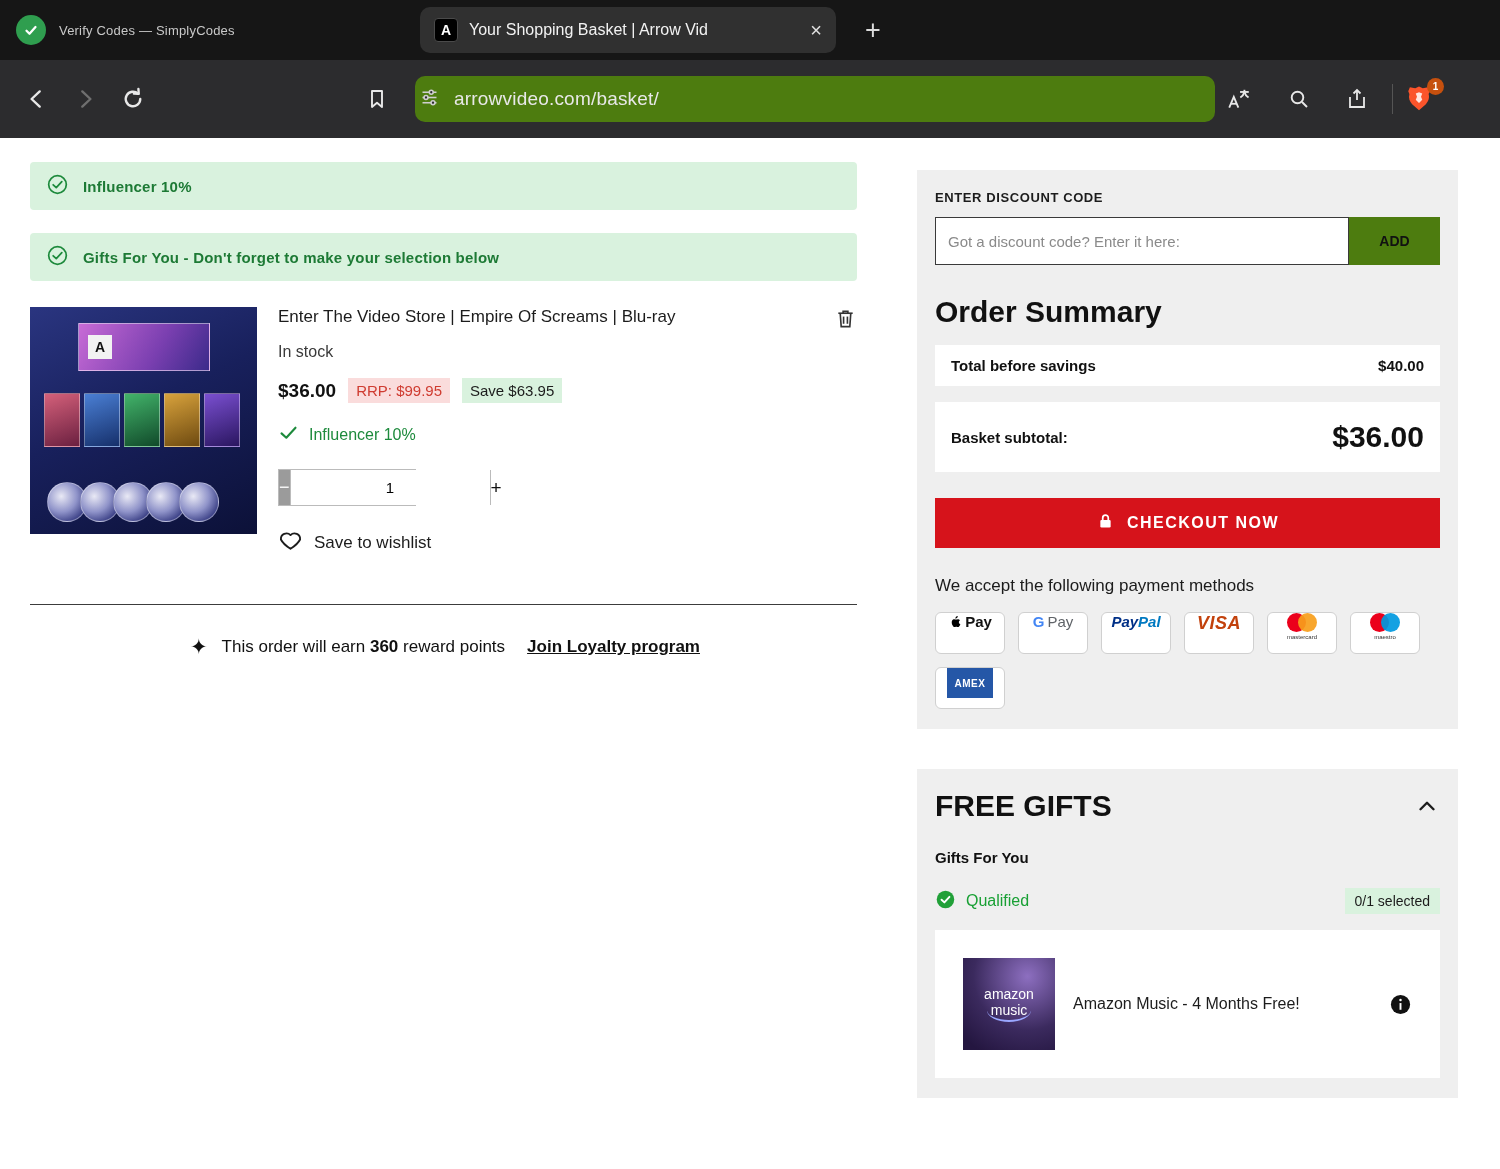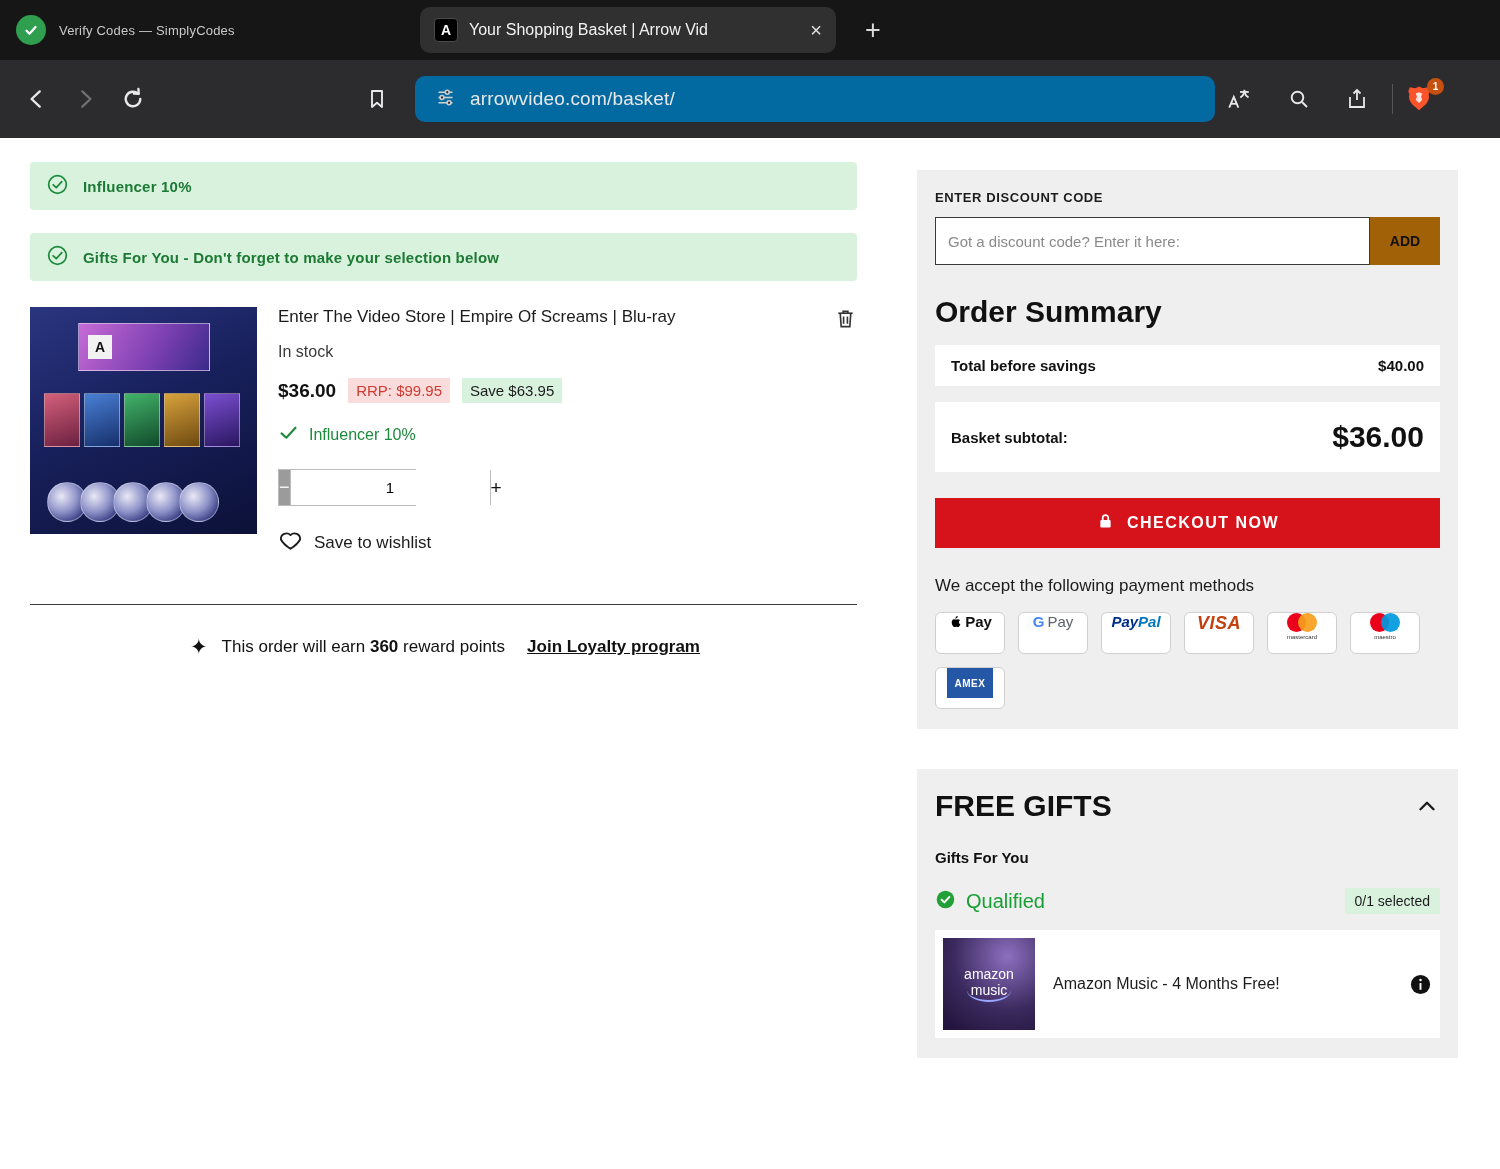--- a/index.html
+++ b/index.html
@@ -12,21 +12,21 @@
   .ext-icon{width:30px;height:30px;border-radius:50%;background:#2f9e4f;display:flex;align-items:center;justify-content:center;flex:0 0 auto}
   .ext-label{color:#c9c9c9;font-size:13px;letter-spacing:.2px}
   .tab{position:absolute;left:420px;top:7px;width:416px;height:46px;background:#303030;border-radius:10px;display:flex;align-items:center;padding:0 14px;gap:11px}
   .favicon{width:24px;height:24px;background:#000;border:1px solid #4a4a4a;border-radius:4px;color:#fff;font-weight:bold;font-size:14px;display:flex;align-items:center;justify-content:center;flex:0 0 auto}
   .tab-title{color:#f2f2f2;font-size:16px;white-space:nowrap;overflow:hidden;text-overflow:ellipsis;flex:1}
   .tab-close{color:#e0e0e0;font-size:20px;line-height:1;cursor:pointer}
   .newtab{position:absolute;left:856px;top:10px;color:#dcdcdc;font-size:27px;width:34px;height:40px;text-align:center;line-height:40px;cursor:pointer}
 
   .toolbar{position:absolute;top:60px;left:0;width:100%;height:78px;background:#2c2c2e}
   .tb{position:absolute;top:50%;transform:translateY(-50%);display:flex;align-items:center;justify-content:center;width:34px;height:34px;cursor:pointer}
-  .addr{position:absolute;left:415px;top:16px;width:800px;height:46px;background:#0369a1;border-radius:10px;display:flex;align-items:center;padding:0 20px;gap:14px;cursor:text}
+  .addr{position:absolute;left:415px;top:16px;width:800px;height:46px;background:#4d7c0f;border-radius:10px;display:flex;align-items:center;padding:0 4px;gap:14px;cursor:text}
   .url{color:#e8e8e8;font-size:19px;letter-spacing:.2px}
   .tb-sep{position:absolute;left:1392px;top:24px;width:1px;height:30px;background:#555}
   .brave-badge{position:absolute;left:1427px;top:18px;min-width:17px;height:17px;border-radius:9px;background:#c6500e;color:#fff;font-size:10px;font-weight:bold;display:flex;align-items:center;justify-content:center;padding:0 3px}
 
   
   .left-col{position:absolute;left:30px;top:162px;width:827px}
   .banner{height:48px;background:#d9f2de;border-radius:4px;display:flex;align-items:center;padding-left:16px;margin-bottom:23px;gap:14px}
   .banner-text{color:#1d7a35;font-weight:bold;font-size:15px;letter-spacing:.2px}
 
   .product{display:flex;margin-top:26px}
@@ -62,21 +62,21 @@
   .rewards-link{font-size:17px;font-weight:bold;color:#111;text-decoration:underline;margin-left:8px;cursor:pointer}
   .bold{font-weight:bold}
 
   
   .right-col{position:absolute;left:917px;top:170px;width:541px}
   .card{background:#efefef;padding:20px 18px}
   .disc-label{font-size:13px;font-weight:bold;letter-spacing:.6px;color:#1c1c1c}
   .disc-row{display:flex;margin-top:12px;height:48px}
   .disc-input{flex:1;border:1px solid #3a3a3a;background:#fff;padding:0 12px;font-size:15px;font-family:"Liberation Sans",sans-serif;color:#333}
   .disc-input::placeholder{color:#8a8a8a}
-  .disc-add{width:70px;background:#a16207;border:0;font-weight:bold;font-size:14px;color:#111;cursor:pointer}
+  .disc-add{width:91px;background:#4d7c0f;border:0;font-weight:bold;font-size:14px;color:#111;cursor:pointer}
   .os-title{font-size:30px;font-weight:bold;color:#111;margin-top:30px}
   .os-row{background:#fff;margin-top:16px;padding:12px 16px;display:flex;justify-content:space-between;align-items:center}
   .os-label{font-size:15px;font-weight:bold;color:#111}
   .os-val{font-size:15px;font-weight:bold;color:#111}
   .os-row.big{padding:18px 16px}
   .os-val.big{font-size:30px}
   .checkout{margin-top:26px;height:50px;background:#d6131b;color:#fff;display:flex;align-items:center;justify-content:center;gap:12px;font-size:16px;font-weight:bold;letter-spacing:1.5px;cursor:pointer}
   .pay-label{font-size:17px;color:#1c1c1c;margin-top:28px}
   .pay-grid{display:flex;flex-wrap:wrap;gap:13px;margin-top:16px}
   .pay-tile{width:70px;height:42px;background:#fff;border:1px solid #d0d0d0;border-radius:6px;display:flex;flex-direction:column;align-items:center;justify-content:flex-start;cursor:pointer}
@@ -93,23 +93,23 @@
   .mc-c2{width:19px;height:19px;border-radius:50%;margin-left:-8px;opacity:.92}
   .mc-word{font-size:6px;color:#333;margin-top:2px}
   .amex-box{width:46px;height:30px;background:#2557a7;color:#fff;font-weight:bold;font-size:10px;display:flex;align-items:center;justify-content:center;letter-spacing:.5px}
 
   .gifts-card{margin-top:40px}
   .gifts-head{display:flex;justify-content:space-between;align-items:center}
   .gifts-title{font-size:30px;font-weight:bold;color:#111}
   .gifts-sub{font-size:15px;font-weight:bold;color:#111;margin-top:26px}
   .qual-row{display:flex;justify-content:space-between;align-items:center;margin-top:22px}
   .qual-left{display:flex;align-items:center;gap:10px}
-  .qual-text{font-size:20px;color:#18a034}
+  .qual-text{font-size:16px;color:#18a034}
   .qual-badge{background:#d9f2de;color:#1c1c1c;font-size:14px;padding:5px 10px}
-  .gift-item{margin-top:16px;background:#fff;padding:8px;display:flex;align-items:center;gap:18px}
+  .gift-item{margin-top:16px;background:#fff;padding:28px;display:flex;align-items:center;gap:18px}
   .gift-img{width:92px;height:92px;flex:0 0 auto;background:radial-gradient(circle at 70% 20%,#8d6fc0,#3b2a5e 55%,#241640 90%);display:flex;flex-direction:column;align-items:center;justify-content:center;color:#fff}
   .gift-img .l1{font-size:14px}
   .gift-img .l2{font-size:14px;border-bottom:2px solid #9aa7ff;border-radius:0 0 50% 50%/0 0 60% 60%;padding:0 4px 2px}
   .gift-label{flex:1;font-size:16px;color:#1c1c1c}
   .icon-btn{cursor:pointer;display:flex;align-items:center;justify-content:center}
 </style>
 </head>
 <body>
 
 <div class="page">

